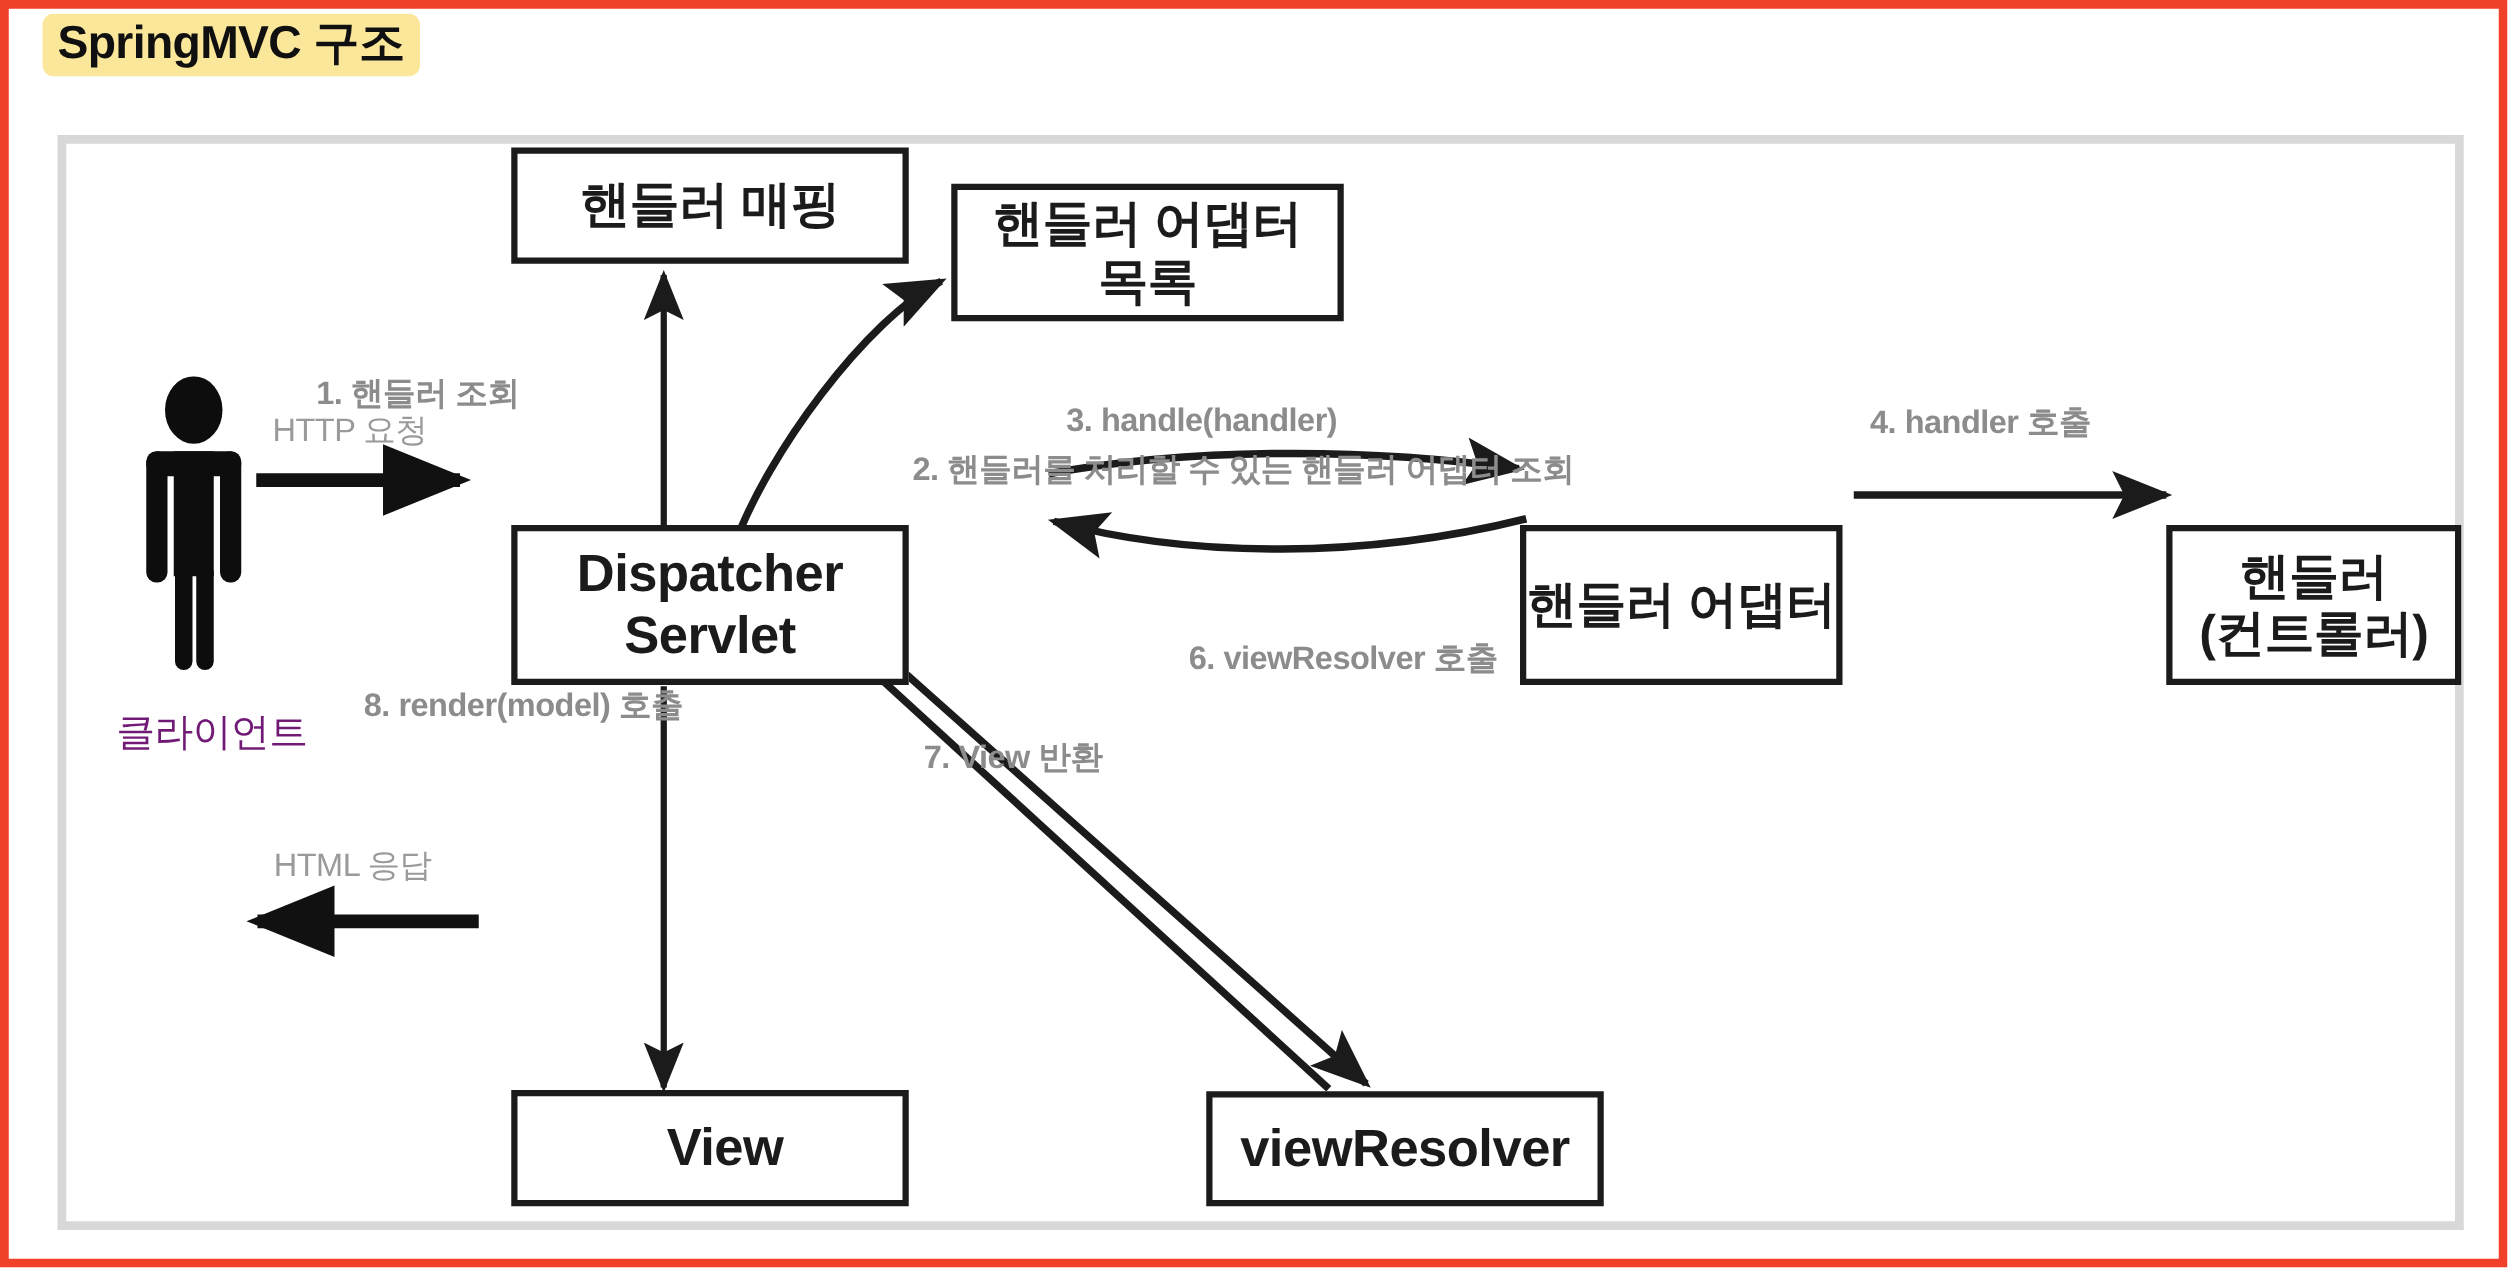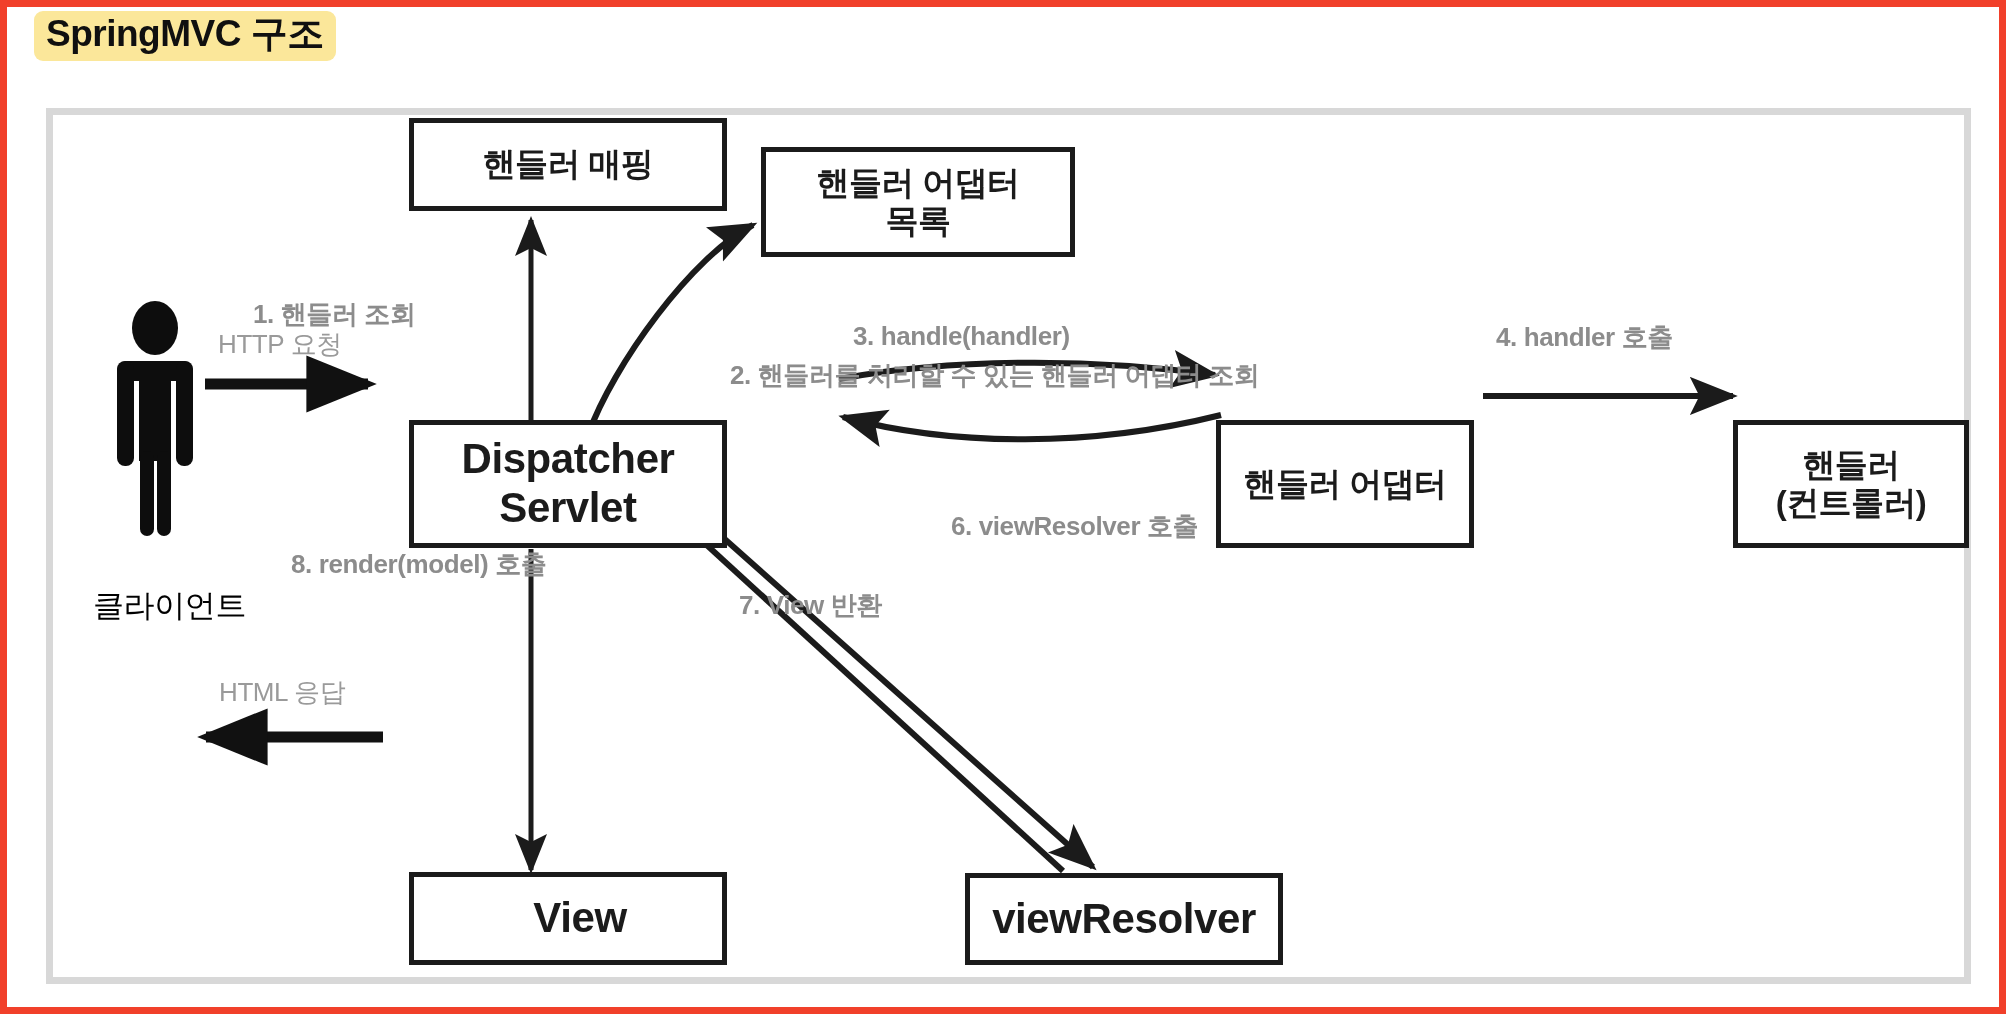--- a/index.html
+++ b/index.html
@@ -56,46 +56,45 @@
     background: #ffffff;
     border: 5px solid #1b1b1b;
     display: flex;
     align-items: center;
     justify-content: center;
     text-align: center;
     color: #1b1b1b;
     font-weight: bold;
     line-height: 1.16;
   }
-  .node-ko { font-size: 33px; letter-spacing: -0.6px; }
+  .node-ko { font-size: 40px; letter-spacing: -0.6px; }
   .node-en { font-size: 42px; letter-spacing: -0.4px; }
   .flow-label {
     position: absolute;
     color: #8c8c8c;
     font-weight: bold;
     font-size: 26px;
     white-space: nowrap;
     letter-spacing: -0.4px;
   }
   .io-label {
     position: absolute;
     color: #9a9a9a;
     font-weight: normal;
     font-size: 26px;
     white-space: nowrap;
     letter-spacing: -0.4px;
   }
   .actor-label {
     position: absolute;
-    color: #000000;
+    color: #701a75;
     font-size: 31px;
     font-weight: normal;
     white-space: nowrap;
     letter-spacing: -0.4px;
-    margin-top: 20px;
   }
   #actor-icon { position: absolute; left: 42px; top: 186px; }
 </style>
 </head>
 <body>
 
 <div id="page">
 
   <div id="title-wrap">
     <span id="title">SpringMVC 구조</span>

